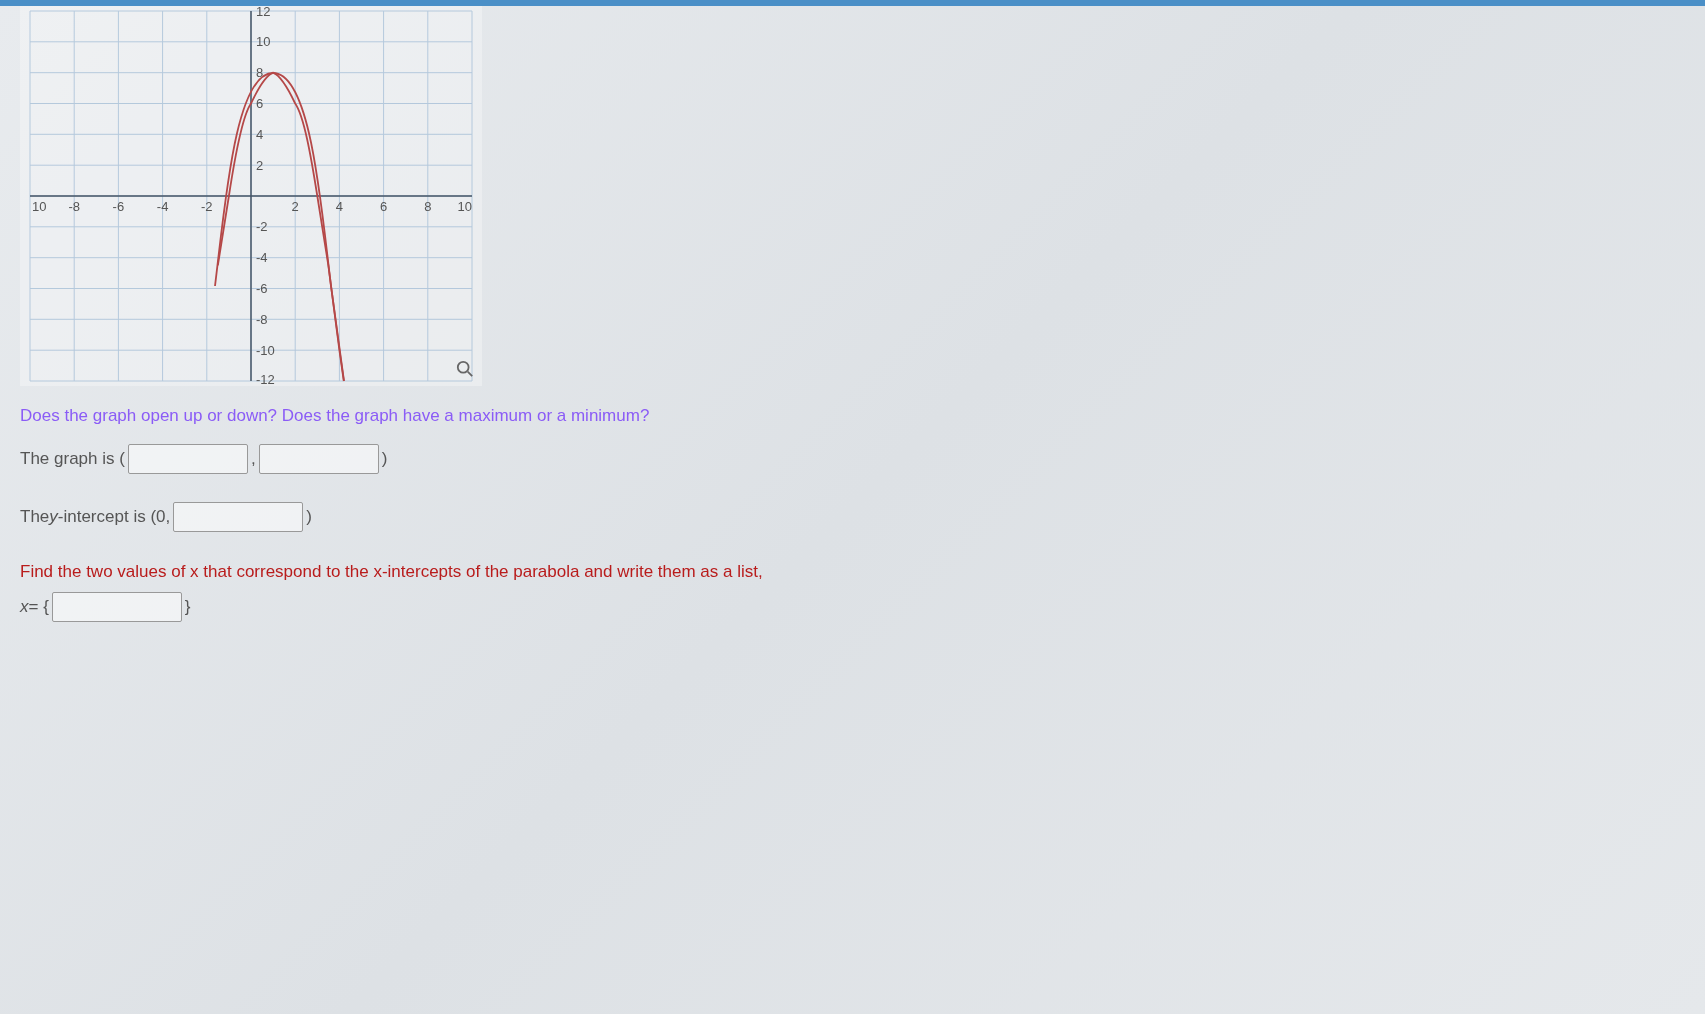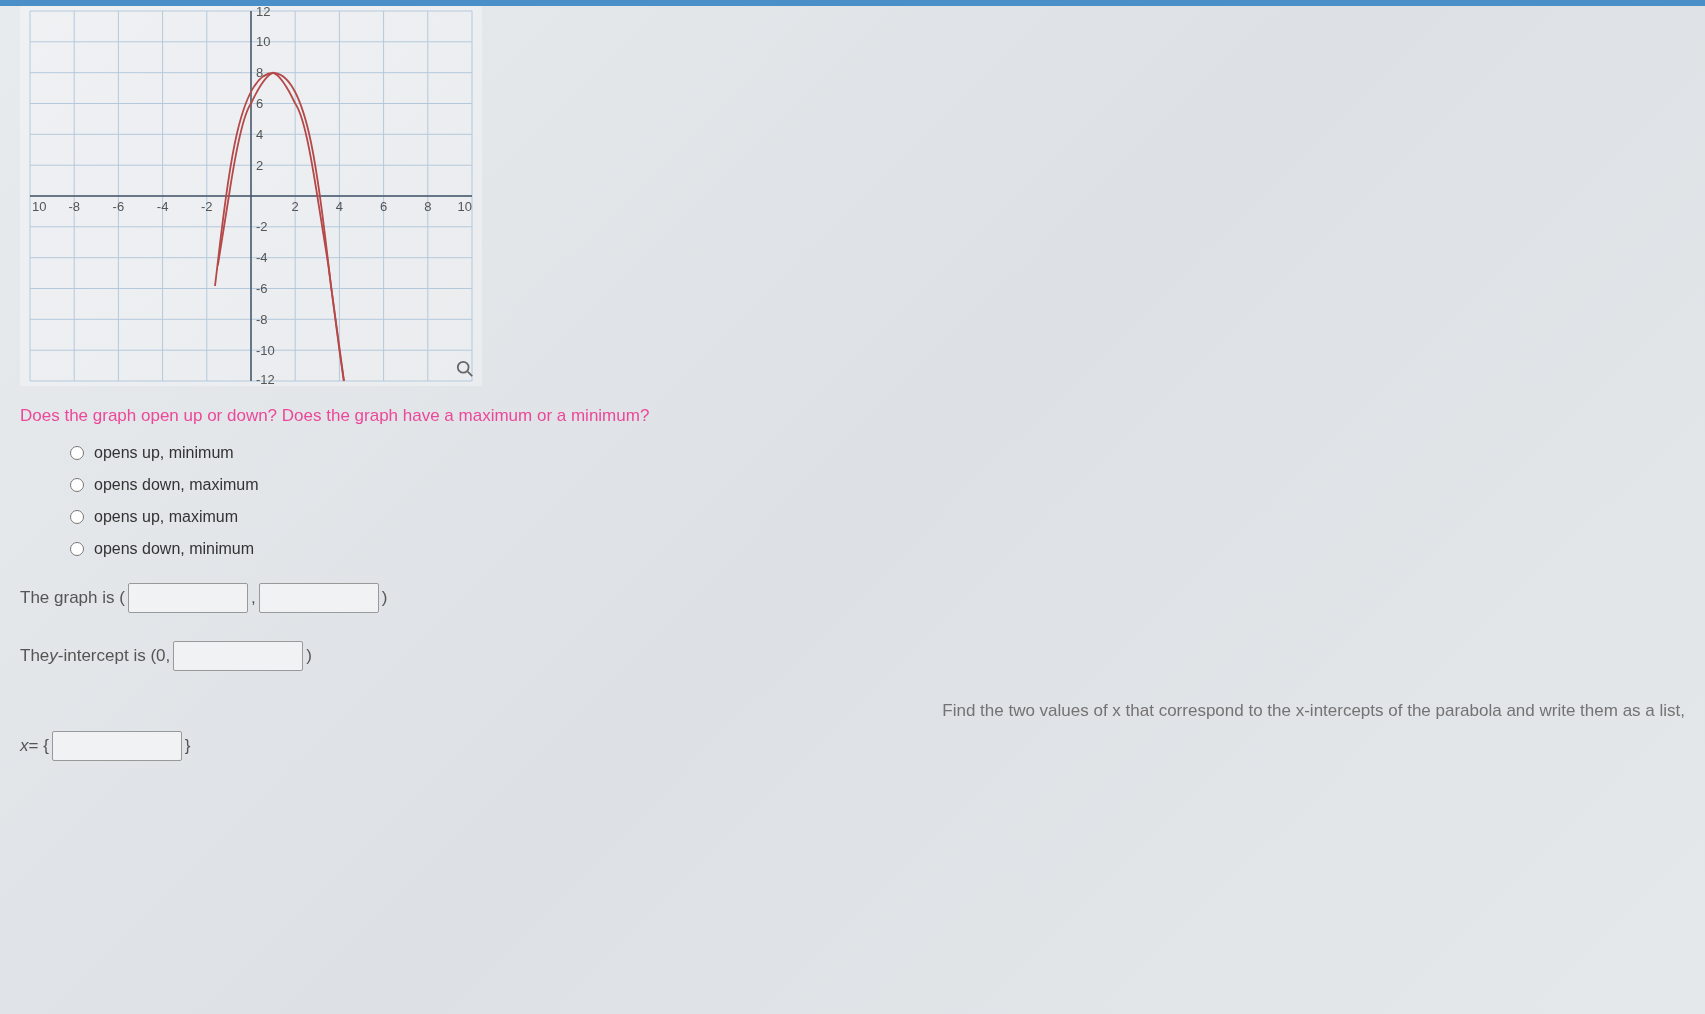--- a/index.html
+++ b/index.html
@@ -36,21 +36,21 @@
       right: 8px;
       width: 18px;
       height: 18px;
       cursor: pointer;
     }
     .question-section {
       margin-top: 20px;
     }
     .question-text {
       font-size: 17px;
-      color: #ec4899;
+      color: #8b5cf6;
       margin-bottom: 18px;
     }
     .radio-group {
       margin-left: 50px;
       margin-bottom: 25px;
     }
     .radio-option {
       display: flex;
       align-items: center;
       margin-bottom: 14px;
@@ -81,24 +81,23 @@
       padding: 3px 6px;
       font-size: 15px;
       border-radius: 2px;
       margin: 0 3px;
     }
     .input-wide { width: 120px; }
     .input-med { width: 130px; }
     .input-sm { width: 130px; }
     .instruction {
       font-size: 17px;
-      color: #737373;
+      color: #b91c1c;
       margin-bottom: 8px;
       line-height: 1.4;
-      text-align: right;
     }
     .x-equals {
       display: flex;
       align-items: center;
       font-size: 17px;
       color: #555;
       font-style: italic;
     }
     .x-equals .brace { font-style: normal; }
   </style>
@@ -193,38 +192,20 @@
     </svg>
     <svg class="zoom-icon" viewBox="0 0 20 20">
       <circle cx="8" cy="8" r="6" fill="none" stroke="#666" stroke-width="2"></circle>
       <line x1="13" y1="13" x2="18" y2="18" stroke="#666" stroke-width="2"></line>
     </svg>
   </div>
 
   <div class="question-section">
     <div class="question-text">Does the graph open up or down? Does the graph have a maximum or a minimum?</div>
 
-    <div class="radio-group">
-      <label class="radio-option">
-        <input type="radio" name="q1" class="radio-input" style="">
-        <span>opens up, minimum</span>
-      </label>
-      <label class="radio-option">
-        <input type="radio" name="q1" class="radio-input" style="">
-        <span>opens down, maximum</span>
-      </label>
-      <label class="radio-option">
-        <input type="radio" name="q1" class="radio-input" style="">
-        <span>opens up, maximum</span>
-      </label>
-      <label class="radio-option">
-        <input type="radio" name="q1" class="radio-input" style="">
-        <span>opens down, minimum</span>
-      </label>
-    </div>
 
     <div class="fill-line">
       <span>The graph is (</span>
       <input type="text" class="text-input input-wide" style="">
       <span>,</span>
       <input type="text" class="text-input input-wide" style="">
       <span>)</span>
     </div>
 
     <div class="fill-line">

